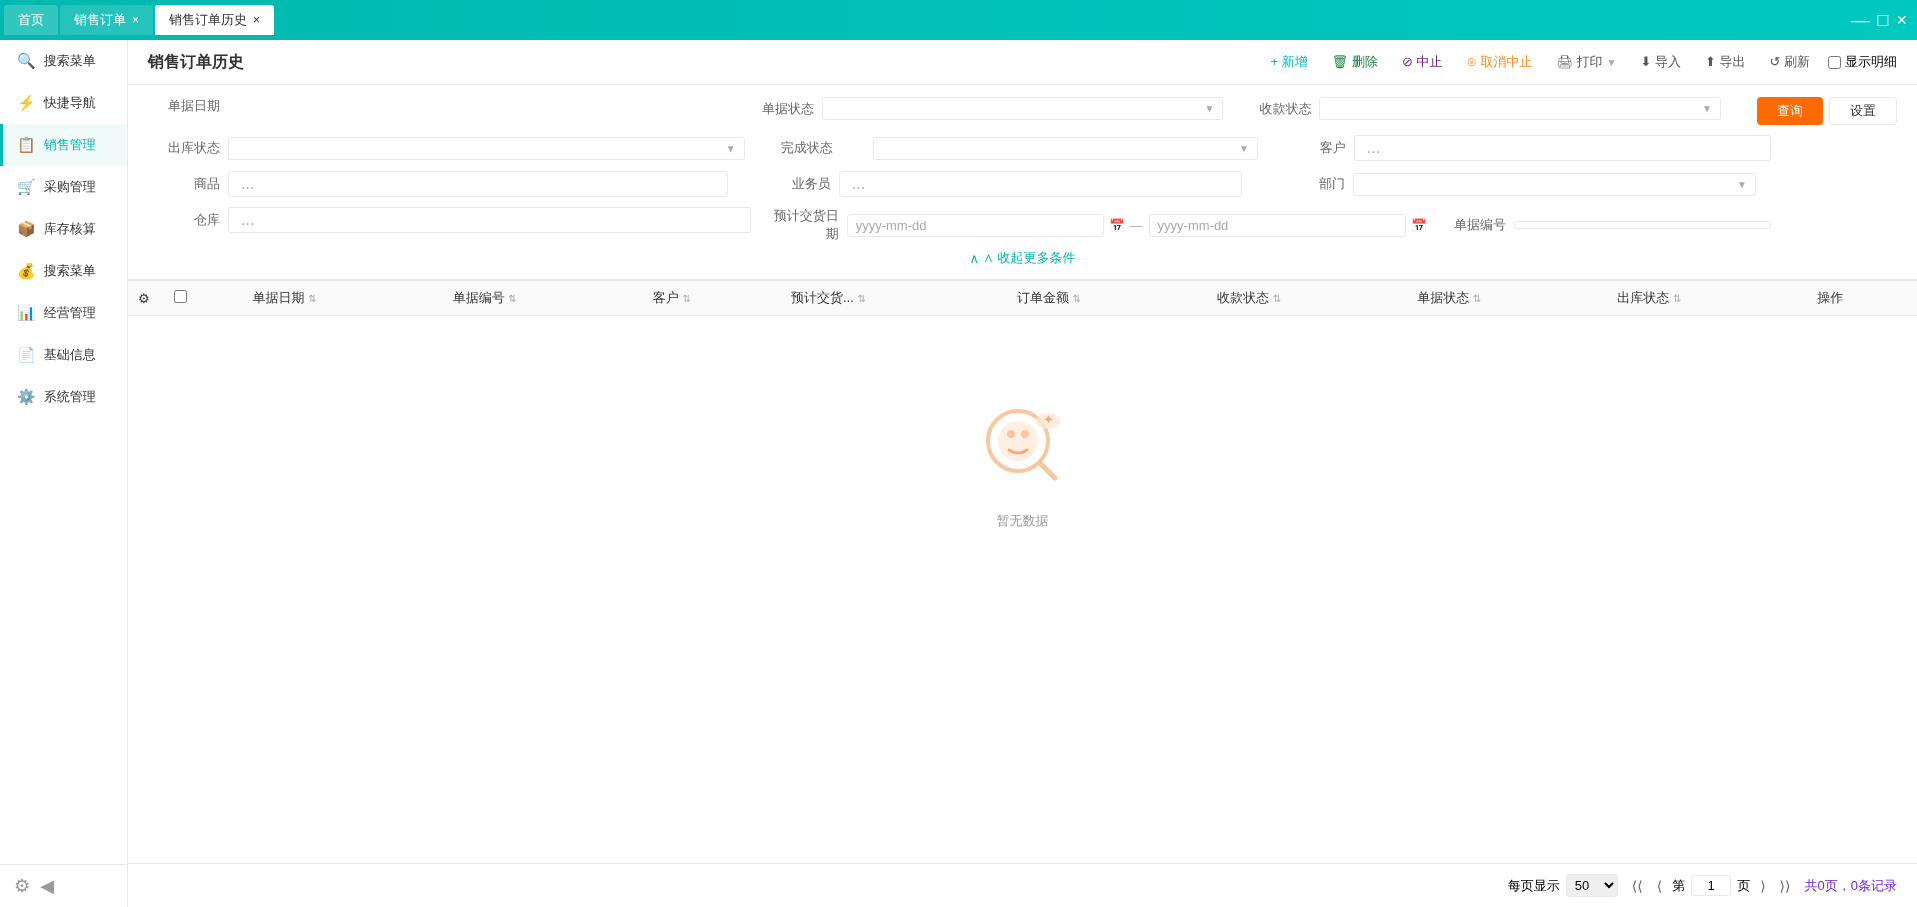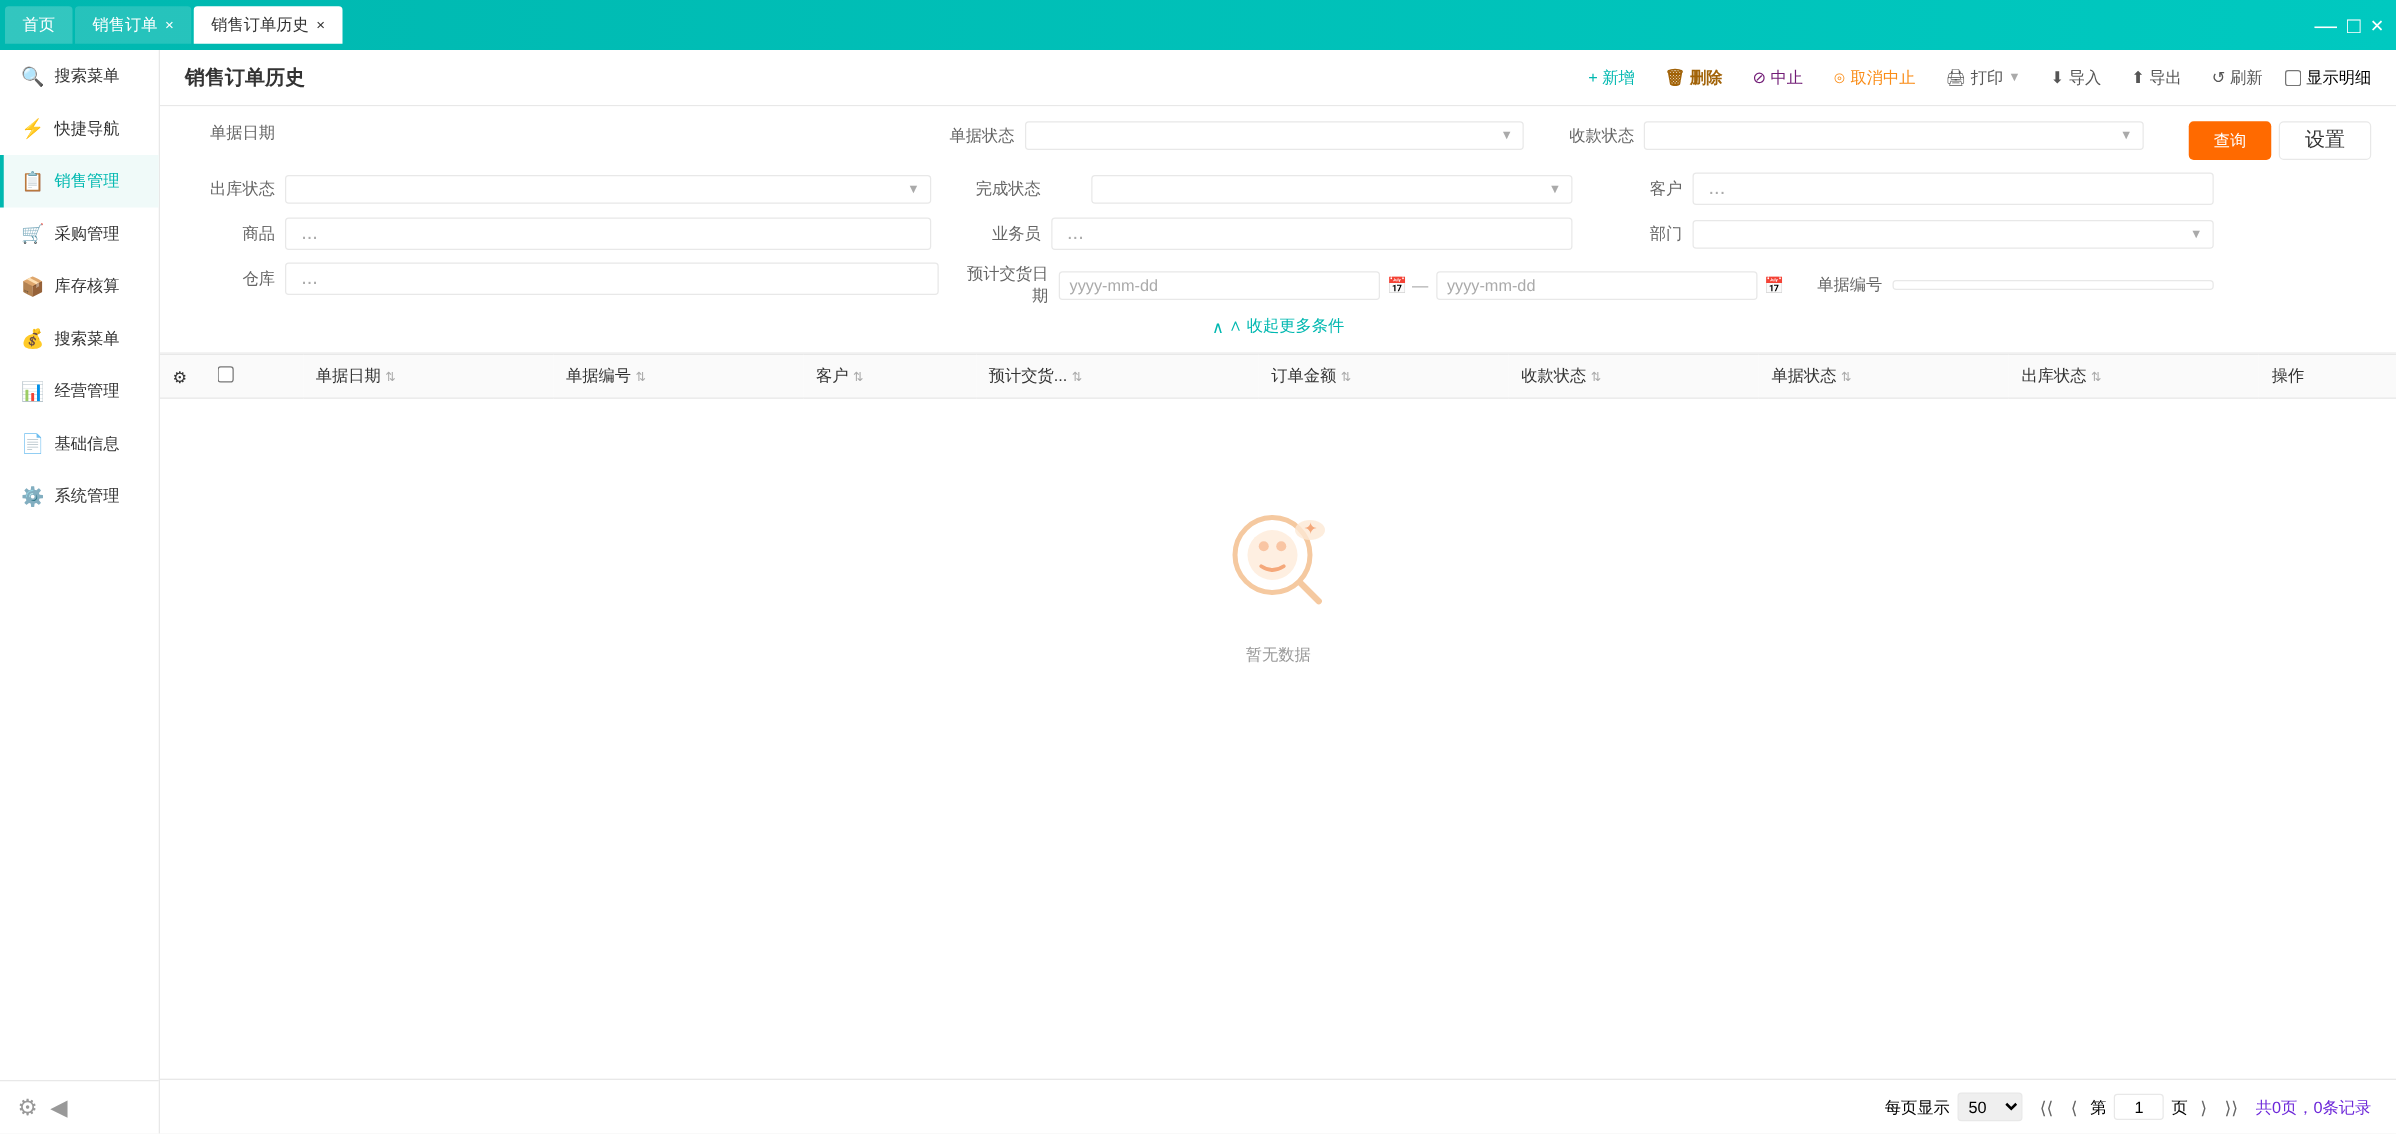--- a/index.html
+++ b/index.html
@@ -52,21 +52,21 @@
       display: flex; align-items: center; padding: 10px 20px;
       background: #fff; border-bottom: 1px solid #e8e8e8; flex-shrink: 0;
     }
     .page-title { font-size: 16px; font-weight: bold; color: #333; flex: 1; }
     .toolbar { display: flex; align-items: center; gap: 12px; }
     .toolbar-btn {
       display: flex; align-items: center; gap: 4px; cursor: pointer;
       color: #555; font-size: 13px; padding: 3px 6px; border-radius: 3px;
     }
     .toolbar-btn.new-btn { color: #00b8b0; }
-    .toolbar-btn.del-btn { color: #a16207; font-weight: bold; }
+    .toolbar-btn.del-btn { color: #15803d; }
     .toolbar-btn.stop-btn { color: #701a75; }
     .toolbar-btn.cancel-btn { color: #fa8c16; }
     .display-checkbox { display: flex; align-items: center; gap: 4px; cursor: pointer; }
     .display-checkbox input { cursor: pointer; }
 
     
     .filter-area {
       background: #fff; padding: 12px 20px; border-bottom: 1px solid #e8e8e8;
       flex-shrink: 0;
     }
@@ -93,21 +93,21 @@
     .collapse-row { display: flex; justify-content: center; align-items: center; gap: 4px; color: #00b8b0; cursor: pointer; margin-top: 4px; font-size: 13px; }
 
     
     .action-btns { display: flex; flex-direction: row; gap: 6px; margin-left: 20px; }
     .query-btn {
       background: #ff6a00; color: #fff; border: none; border-radius: 4px;
       padding: 5px 20px; cursor: pointer; font-size: 13px;
     }
     .set-btn {
       background: #fff; color: #333; border: 1px solid #e8e8e8; border-radius: 4px;
-      padding: 4px 20px; cursor: pointer; font-size: 16px;
+      padding: 4px 20px; cursor: pointer; font-size: 13px;
     }
 
     
     .table-area { flex: 1; overflow: auto; background: #fff; }
     .data-table { width: 100%; border-collapse: collapse; }
     .data-table th {
       background: #fafafa; border-bottom: 1px solid #e8e8e8; border-top: 1px solid #e8e8e8;
       padding: 8px 10px; color: #333; font-weight: 500; text-align: left;
       white-space: nowrap; font-size: 13px;
     }
@@ -271,21 +271,21 @@
         </div>
         <div style="display:flex; align-items:center; flex:1;">
           <span class="filter-label">客户</span>
           <div class="input-field" style="flex:1;">
             <span class="more-dots">...</span>
           </div>
         </div>
         <div style="width:110px;"></div>
       </div>
 
-      <div style="display:flex; align-items:center; gap:16px; margin-bottom:10px;">
+      <div style="display:flex; align-items:center; gap:31px; margin-bottom:10px;">
         <div style="display:flex; align-items:center; flex:1.2;">
           <span class="filter-label">商品</span>
           <div class="input-field" style="flex:1;">
             <span class="more-dots">...</span>
           </div>
         </div>
         <div style="display:flex; align-items:center; flex:1;">
           <span class="filter-label">业务员</span>
           <div class="input-field" style="flex:1;">
             <span class="more-dots">...</span>

